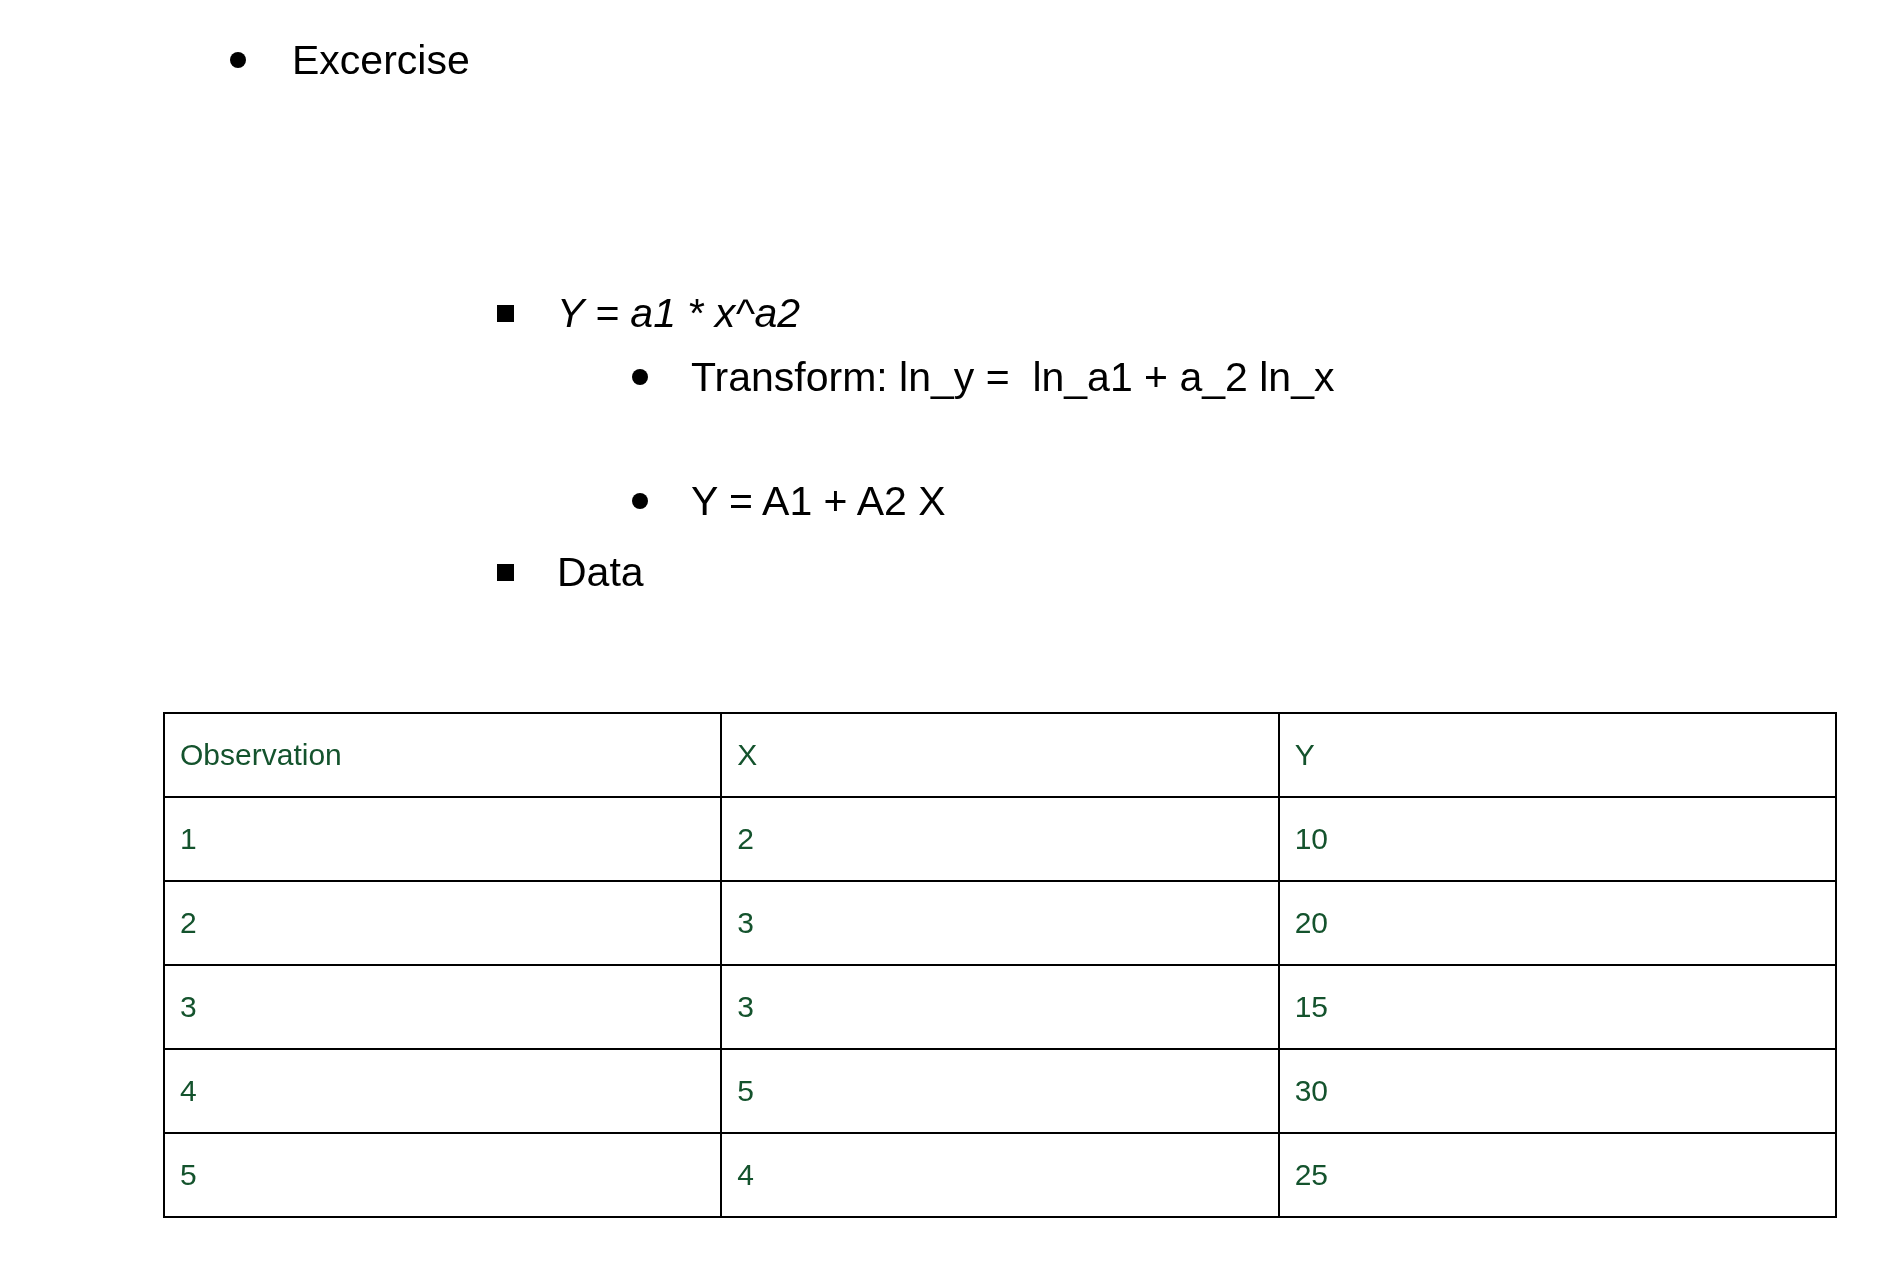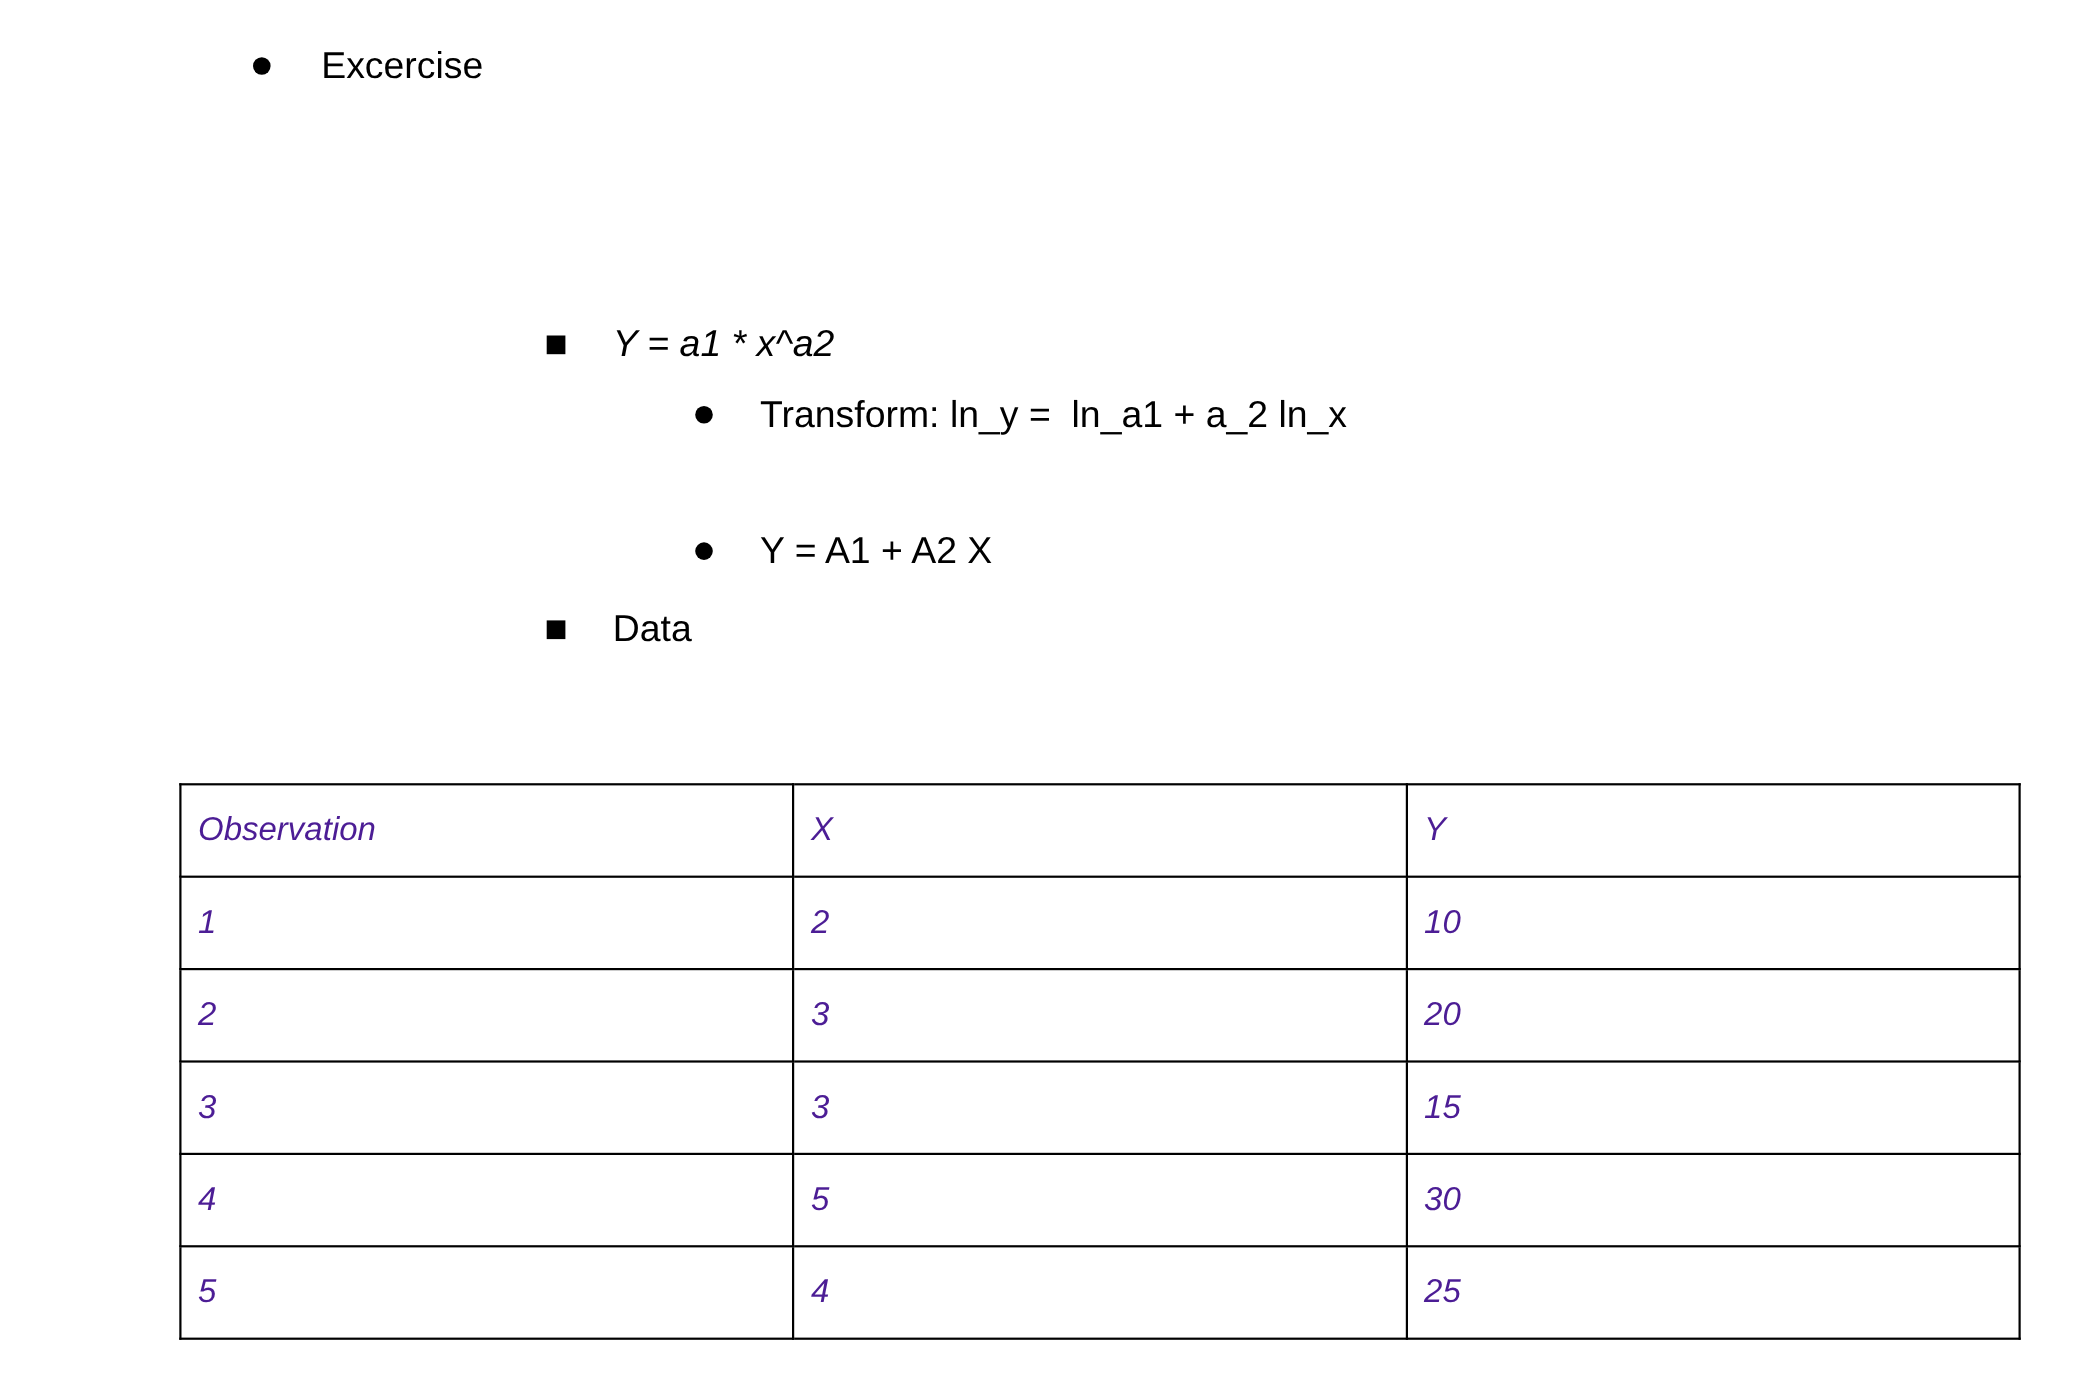--- a/index.html
+++ b/index.html
@@ -12,21 +12,21 @@
     font-family: "Liberation Sans", "DejaVu Sans", sans-serif;
     color: #000000;
     overflow: hidden;
   }
 
   
   .li {
     position: absolute;
     display: flex;
     align-items: flex-start;
-    font-size: 34px;
+    font-size: 41px;
     line-height: 42px;
     white-space: pre-wrap;
   }
   .li .marker-box { flex: 0 0 auto; display: block; }
   .li .txt { display: block; }
 
   .marker { display: block; }
   .m-disc   { width: 16px; height: 16px; border-radius: 50%; background: #000; margin-top: 13px; }
   .m-circle { width: 13px; height: 13px; border-radius: 50%; border: 2.5px solid #000; background: transparent; margin-top: 14px; }
   .m-square { width: 17px; height: 17px; background: #000; margin-top: 13px; }
@@ -52,22 +52,21 @@
 
   
   .data-table {
     position: absolute;
     left: 163px;
     top: 712px;
     width: 1674px;
     border-collapse: collapse;
     table-layout: fixed;
     font-size: 30px;
-    color: #4c1d95;
-    font-style: italic;
+    color: #14532d;
   }
   .data-table th, .data-table td {
     border: 2px solid #000000;
     font-weight: normal;
     text-align: left;
     vertical-align: middle;
     padding: 0 0 0 15px;
     height: 84px;
     background: #ffffff;
   }

